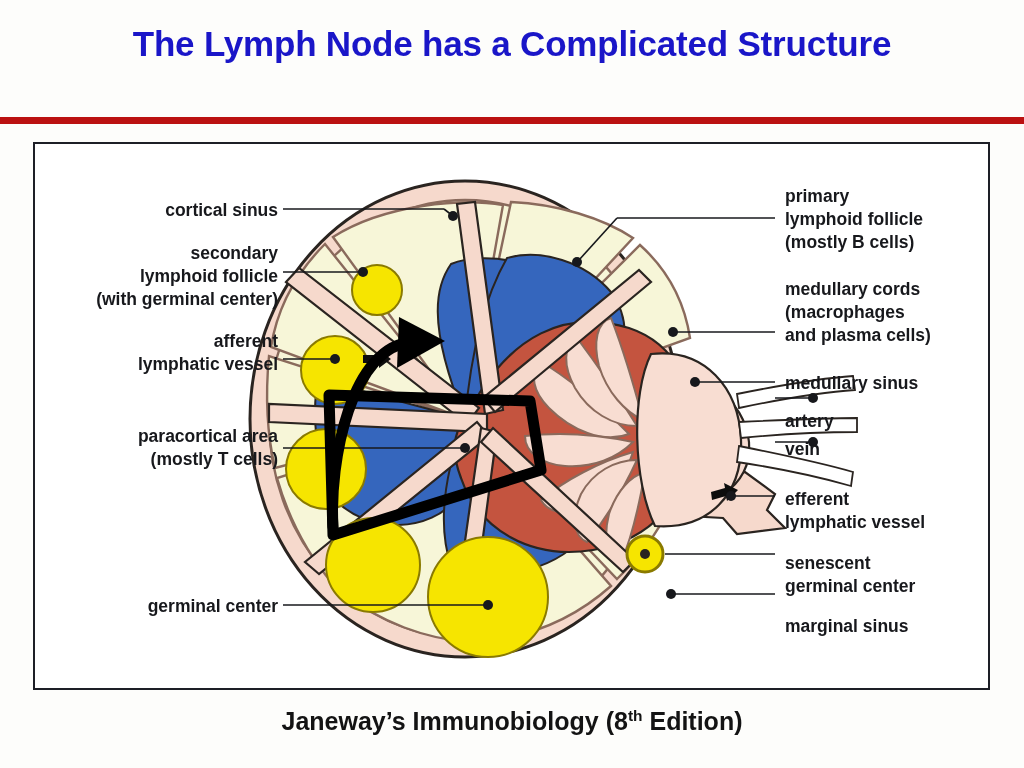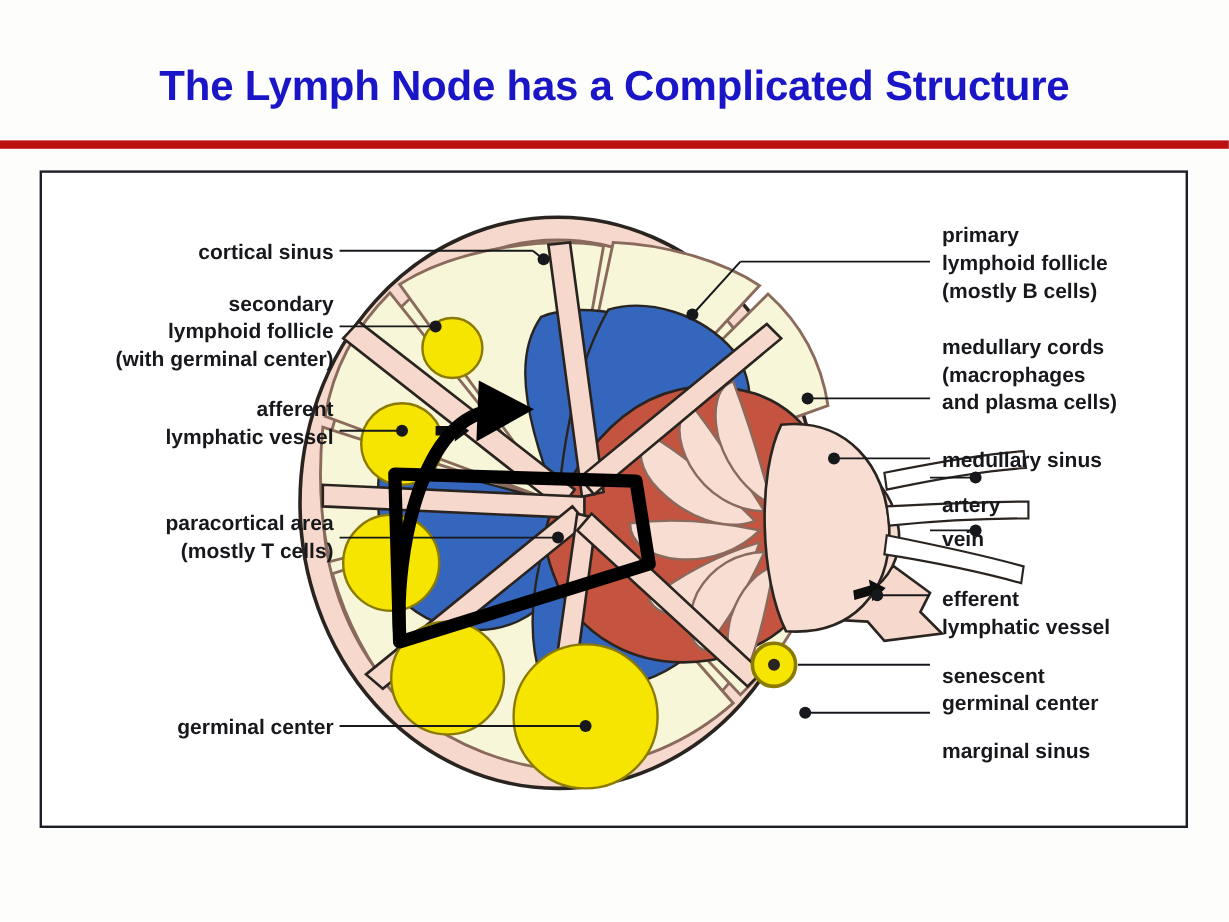--- a/index.html
+++ b/index.html
@@ -3,21 +3,21 @@
 <meta charset="utf-8">
 <style>
   html,body{margin:0;padding:0;}
   body{
     width:1024px;height:768px;overflow:hidden;background:#fdfdfb;
     font-family:"Liberation Sans","DejaVu Sans",sans-serif;
   }
   .slide{position:relative;width:1024px;height:768px;}
 
   .title{
-    position:absolute;left:0;top:52px;width:1024px;text-align:center;
+    position:absolute;left:0;top:24px;width:1024px;text-align:center;
     font-size:35px;font-weight:bold;color:#1a16c8;letter-spacing:-0.2px;
     white-space:nowrap;
   }
   .rule{
     position:absolute;left:0;top:117px;width:1024px;height:7px;
     background:#bb1111;
   }
   .figure-frame{
     position:absolute;left:33px;top:142px;width:957px;height:548px;
     border:2px solid #1d1f26;background:#ffffff;box-sizing:border-box;
@@ -225,14 +225,17 @@
 
     <g>
 
       <path class="ann" d="M300 385 C296 320 318 202 381 200"></path>
       <path fill="#000" d="M366 175 L412 199 L364 226 Z"></path>
 
       <path class="ann" d="M296 253 L497 259 L508 328 L300 393 Z"></path>
     </g>
   </svg>
 
+  <div class="caption">
+    <span>Janeway’s Immunobiology (8</span><sup>th</sup><span> Edition)</span>
+  </div>
 
 </div>
 
 </body></html>

